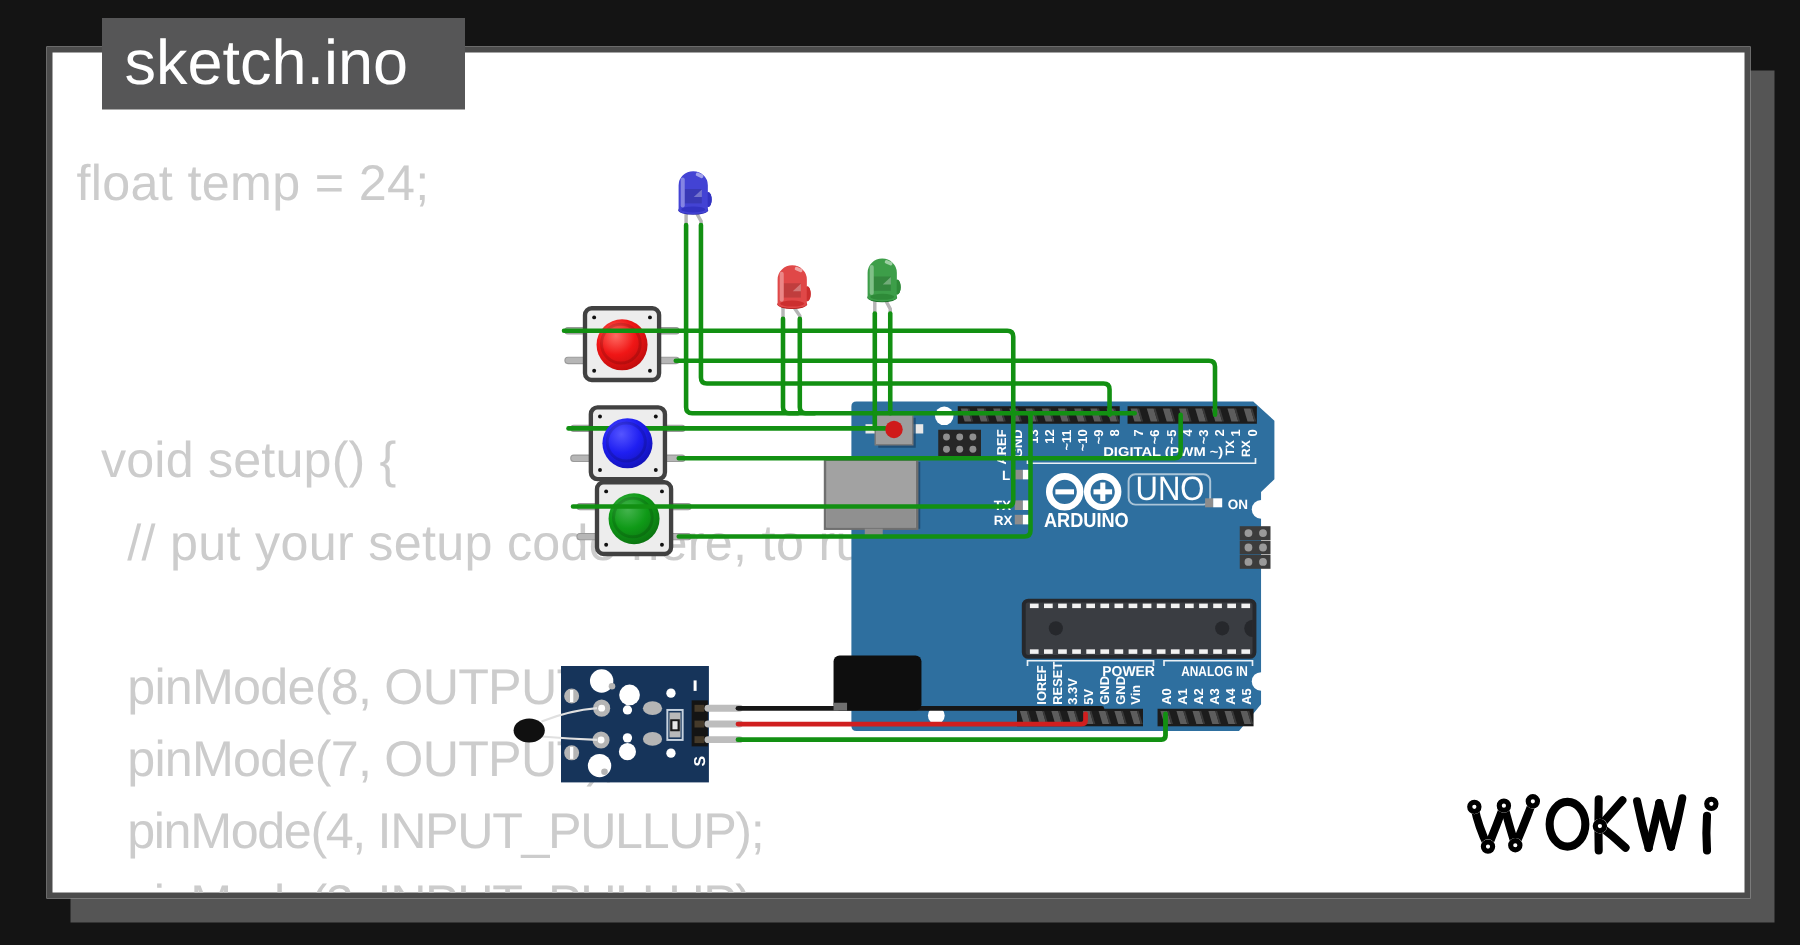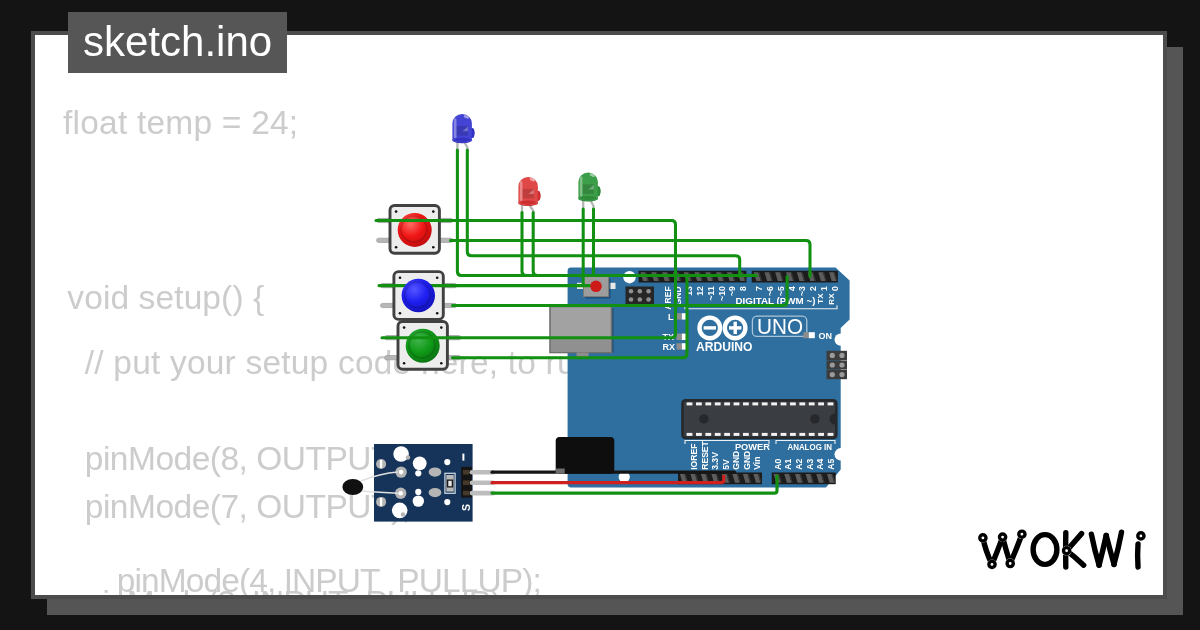--- a/index.html
+++ b/index.html
@@ -1,33 +1,33 @@
 <!DOCTYPE html>
 <html><head>
 <meta charset="utf-8">
 <style>
   html,body{margin:0;padding:0;}
   body{width:1200px;height:630px;background:#141414;position:relative;overflow:hidden;
        font-family:"Liberation Sans", sans-serif;}
   #card{position:absolute;left:31px;top:31px;width:1128px;height:560px;background:#ffffff;
         border:4.5px solid #4c4c4c;box-shadow:16px 16px 0 0 #555555;overflow:hidden;}
-  #tab{position:absolute;left:67.5px;top:12px;width:219px;height:61px;background:#565657;
+  #tab{position:absolute;left:67.5px;top:12px;width:242px;height:61px;background:#565657;
        color:#ffffff;font-size:42px;line-height:60.5px;padding-left:15.5px;box-sizing:border-box;}
   .code{position:absolute;color:#cccccc;font-size:33.5px;line-height:48px;white-space:pre;}
   #circ{position:absolute;left:0;top:0;}
 </style>
 </head>
 <body>
 <div id="card">
-  <div class="code" style="left:28px;top:63.9px;letter-spacing:0.22px;text-align:center;">float temp = 24;</div>
-  <div class="code" style="left:32.3px;top:239px;letter-spacing:0.11px;">void setup() {</div>
+  <div class="code" style="left:16px;top:63.9px;letter-spacing:0.22px;text-align:center;">float temp = 24;</div>
+  <div class="code" style="left:32.3px;top:249px;letter-spacing:0.11px;">void setup() {</div>
   <div class="code" style="left:49.8px;top:303.9px;letter-spacing:0.2px;">// put your setup code here, to run once:</div>
   <div class="code" style="left:49.8px;top:399.9px;letter-spacing:-0.5px;">pinMode(8, OUTPUT);</div>
   <div class="code" style="left:49.8px;top:447.9px;letter-spacing:-0.5px;">pinMode(7, OUTPUT);</div>
-  <div class="code" style="left:49.8px;top:522px;letter-spacing:-0.91px;margin-left:32px;">pinMode(4, INPUT_PULLUP);</div>
+  <div class="code" style="left:49.8px;top:496px;letter-spacing:-0.91px;">pinMode(4, INPUT_PULLUP);</div>
   <div class="code" style="left:49.8px;top:543.9px;letter-spacing:-0.91px;">pinMode(3, INPUT_PULLUP);</div>
   <svg id="circ" width="1128" height="560" viewBox="36 36 1128 560">
     <defs>
       <radialGradient id="capR" cx="0.38" cy="0.32" r="0.75">
         <stop offset="0" stop-color="#ff6b62"></stop>
           <stop offset="0.5" stop-color="#f01616"></stop>
           <stop offset="1" stop-color="#bc0b0b"></stop>
       </radialGradient>
       <radialGradient id="capB" cx="0.38" cy="0.32" r="0.75">
         <stop offset="0" stop-color="#5555ff"></stop>

